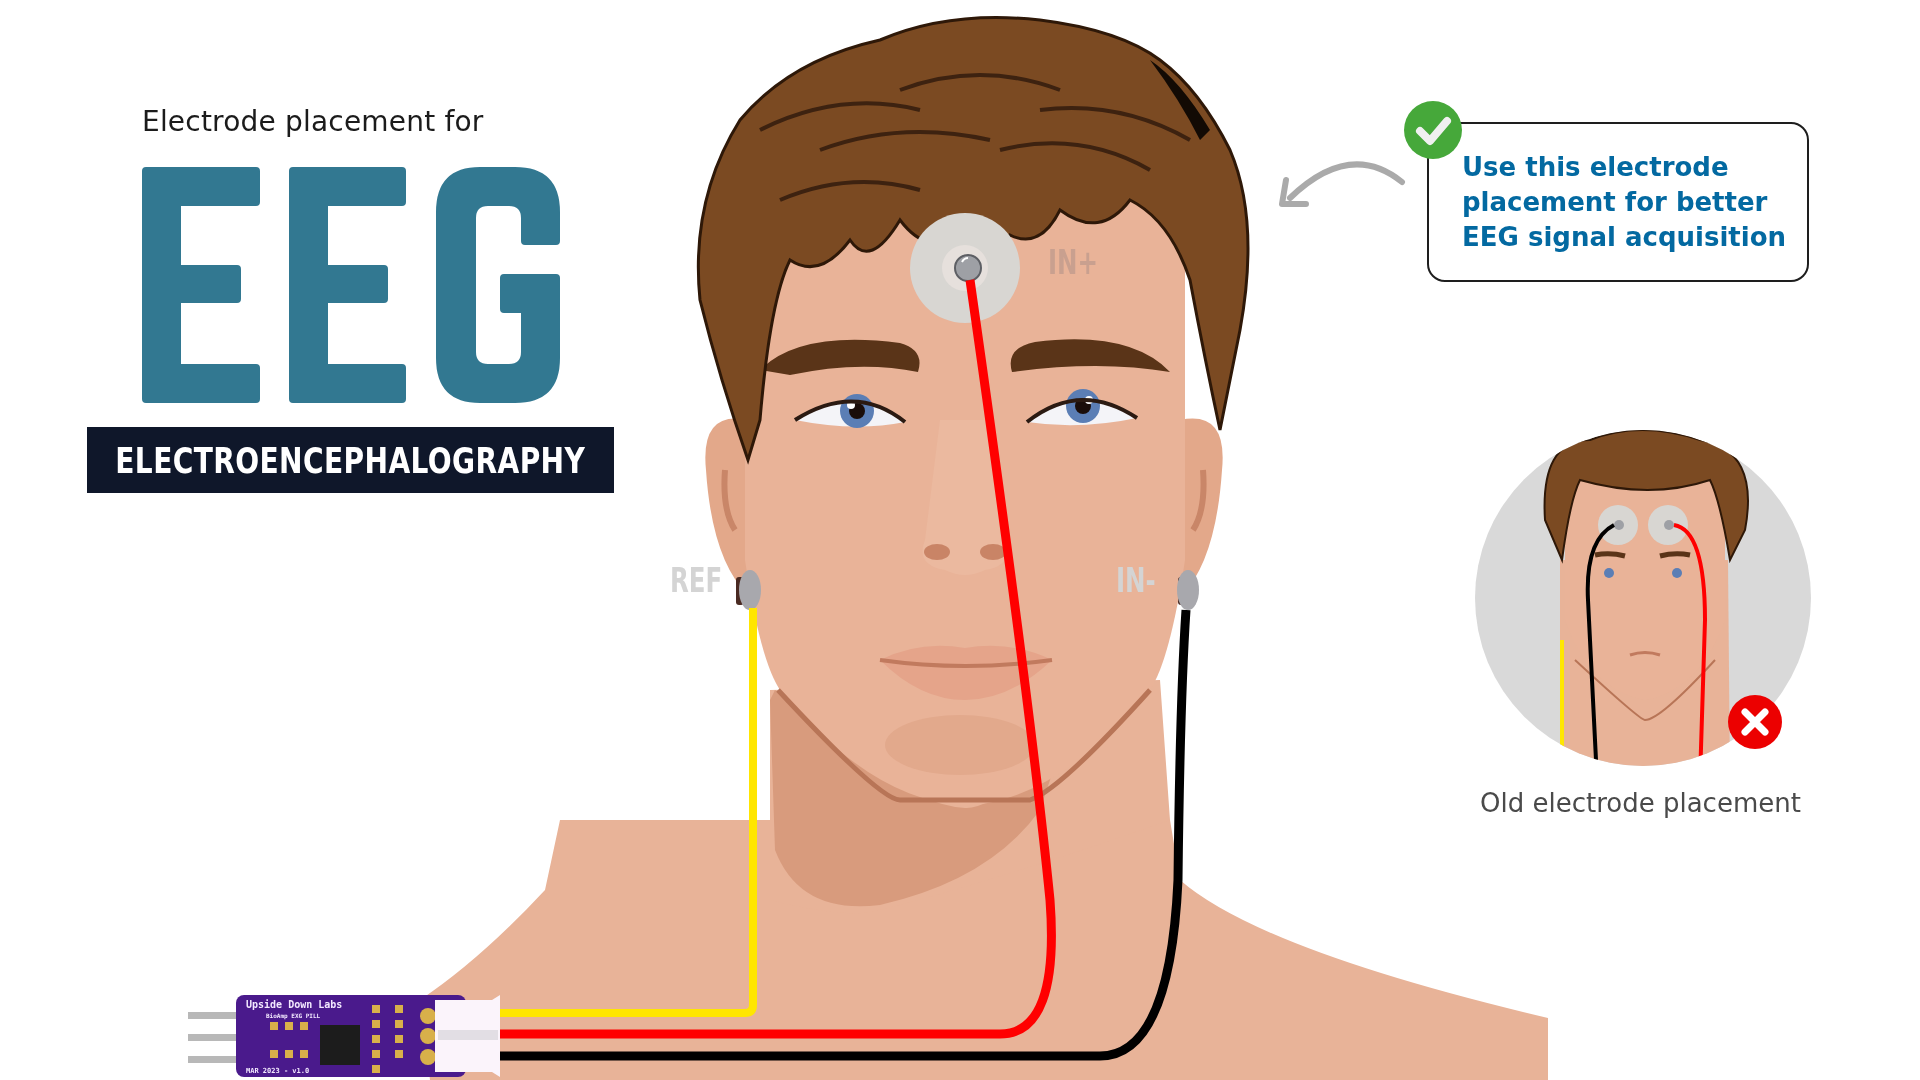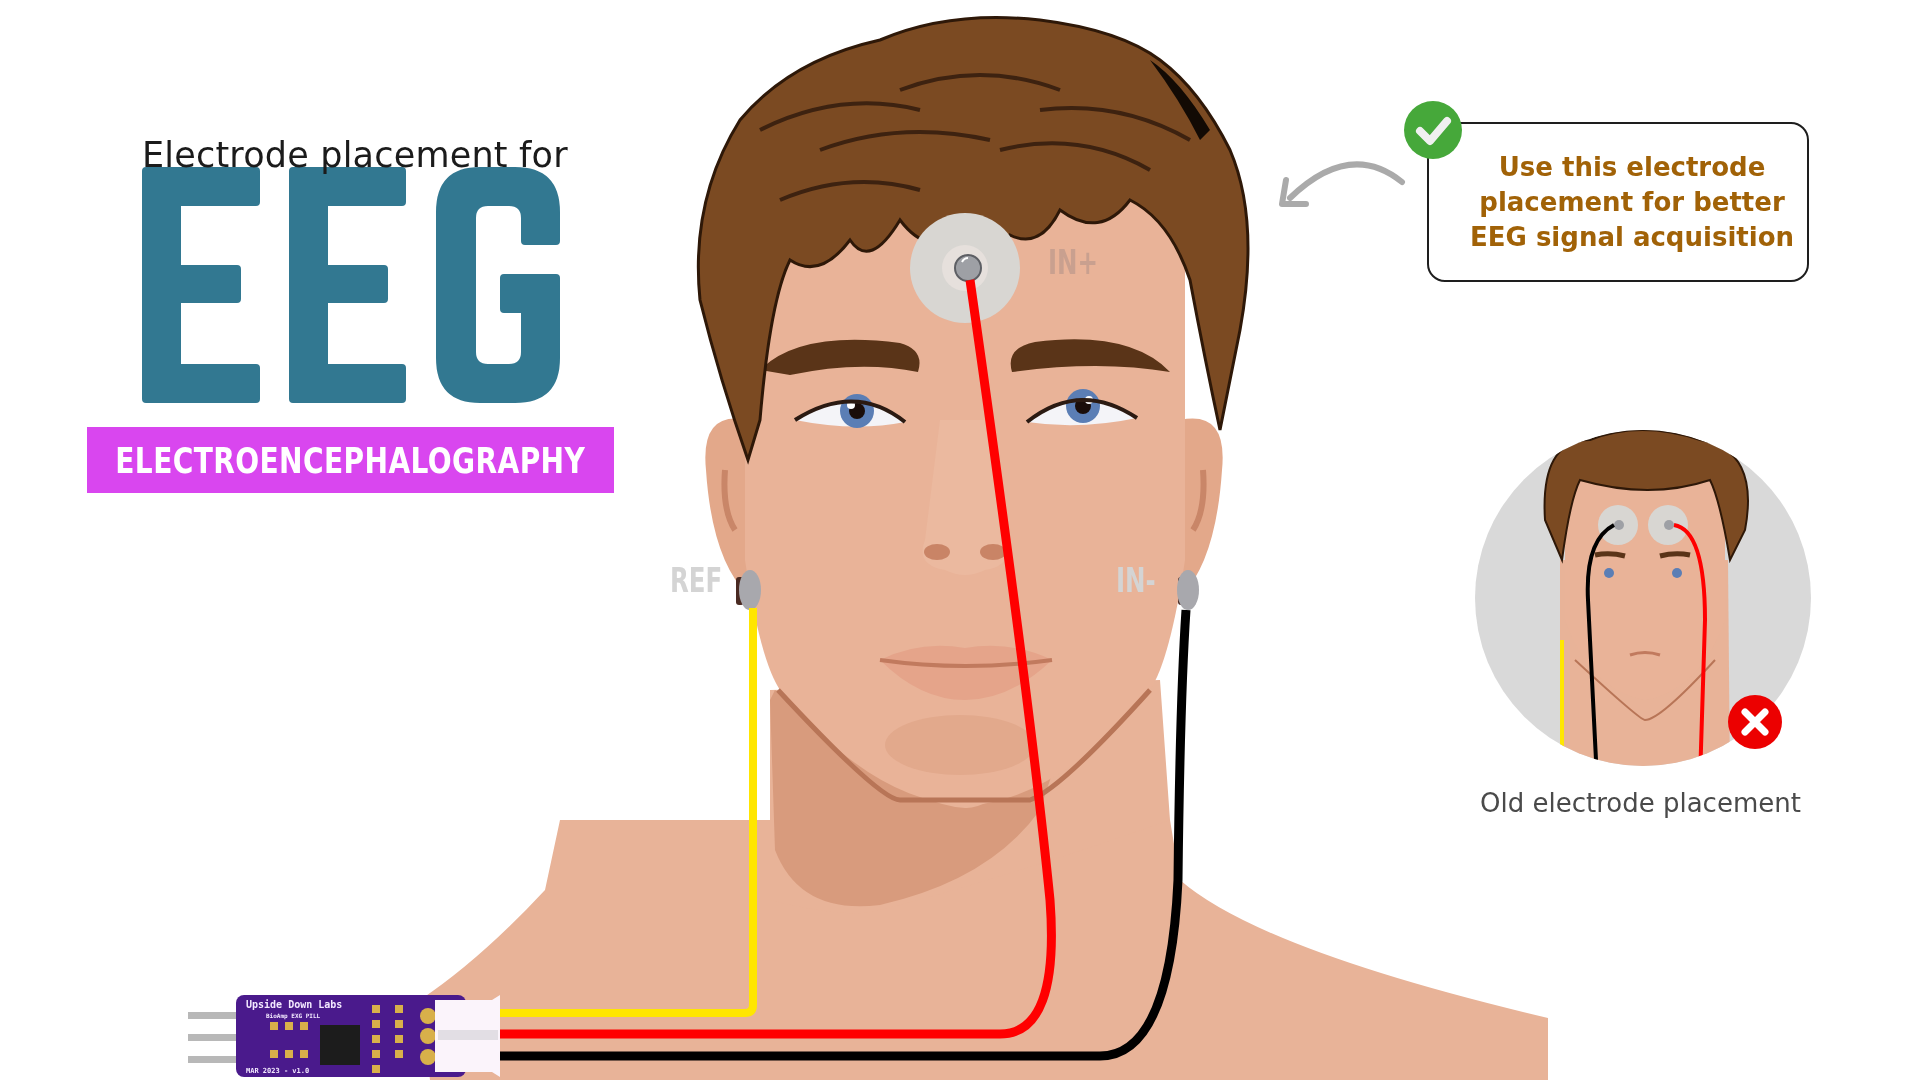--- a/index.html
+++ b/index.html
@@ -1,28 +1,28 @@
 <!DOCTYPE html>
 <html><head>
 <meta charset="utf-8">
 <style>
   html, body { margin:0; padding:0; background:#ffffff; }
   body { width:1920px; height:1080px; position:relative; overflow:hidden; font-family:"Liberation Sans", sans-serif; }
   .abs { position:absolute; }
-  #subtitle { left:142px; top:105px; font-family:"DejaVu Sans", sans-serif; font-size:35px; color:#1b1b1b; letter-spacing:0.2px; white-space:nowrap;margin-top:30px; }
+  #subtitle { left:142px; top:105px; font-family:"DejaVu Sans", sans-serif; font-size:28px; color:#1b1b1b; letter-spacing:0.2px; white-space:nowrap; }
   #eeg-svg { left:0; top:0; }
-  #banner { left:87px; top:427px; width:527px; height:66px; background:#d946ef; display:flex; align-items:center; justify-content:center; }
+  #banner { left:87px; top:427px; width:527px; height:66px; background:#0f172a; display:flex; align-items:center; justify-content:center; }
   #banner span { color:#ffffff; font-family:"DejaVu Sans", sans-serif; font-weight:bold; font-size:36px; letter-spacing:0.5px; transform:scaleX(0.78); white-space:nowrap; display:inline-block; }
   #illustration { left:0; top:0; }
   .elec-label { font-family:"DejaVu Sans", sans-serif; font-weight:bold; font-size:34px; transform:scaleX(0.72); transform-origin:left top; white-space:nowrap; }
   #label-ref { left:670px; top:560px; color:#d4d4d4; }
   #label-inneg { left:1116px; top:560px; color:#d4d4d4; }
   #label-inpos { left:1048px; top:242px; color:#c9a08f; }
   #info-box { left:1427px; top:122px; width:382px; height:160px; border:2px solid #1e1e1e; border-radius:18px; box-sizing:border-box; background:#fff; }
-  #info-text { left:1462px; top:150px; width:340px; font-family:"DejaVu Sans", sans-serif; font-weight:bold; font-size:26px; line-height:35px; color:#a16207;text-align:center; }
+  #info-text { left:1462px; top:150px; width:340px; font-family:"DejaVu Sans", sans-serif; font-weight:bold; font-size:26px; line-height:35px; color:#0369a1; }
   #check-badge { left:1404px; top:101px; width:58px; height:58px; border-radius:50%; background:#46a83a; }
   #old-label { left:1480px; top:788px; font-family:"DejaVu Sans", sans-serif; font-weight:normal; font-size:26px; color:#4a4a4a; white-space:nowrap; }
   #x-badge { left:1728px; top:695px; width:54px; height:54px; border-radius:50%; background:#ec0000; }
   .pcb-text { font-family:"DejaVu Sans Mono", monospace; font-weight:bold; fill:#f3e9ff; }
 </style>
 </head>
 <body>
 
 <svg id="illustration" class="abs" width="1920" height="1080" viewBox="0 0 1920 1080">
 

